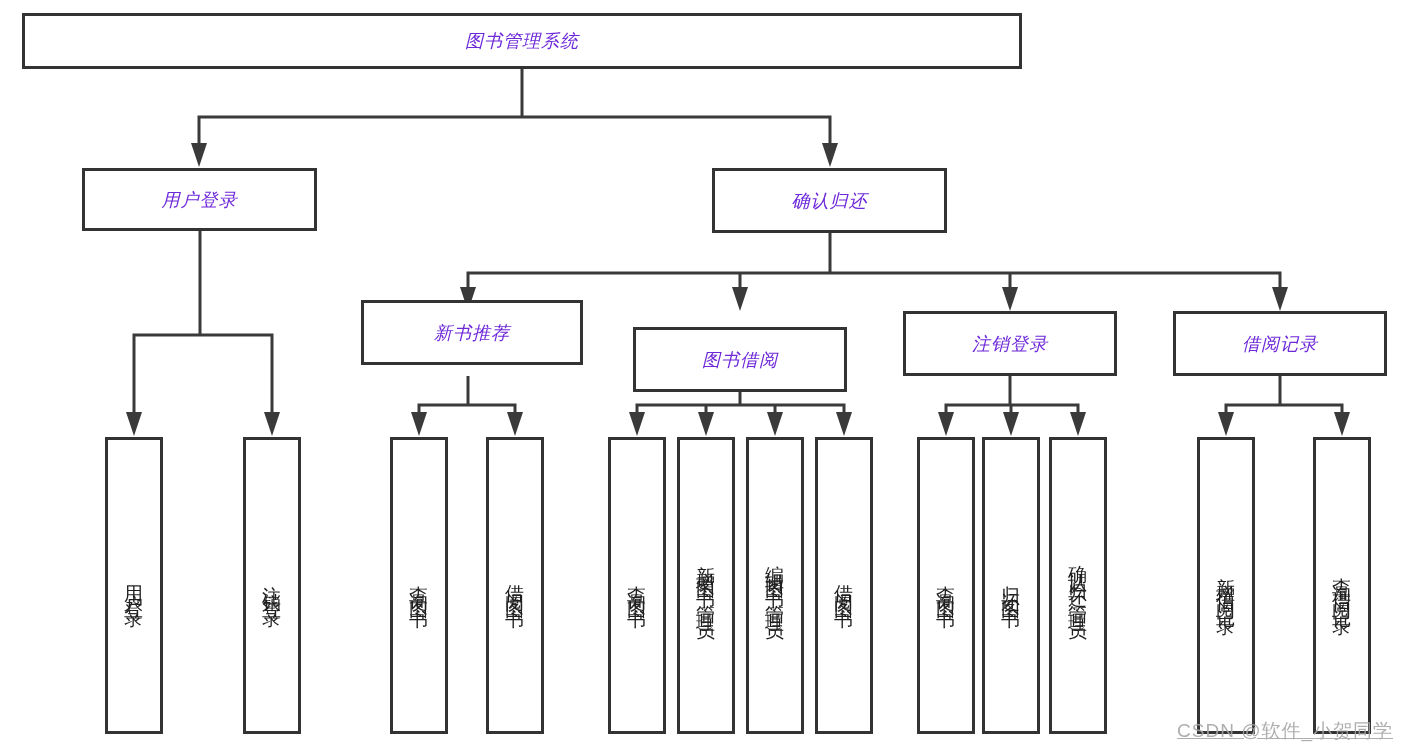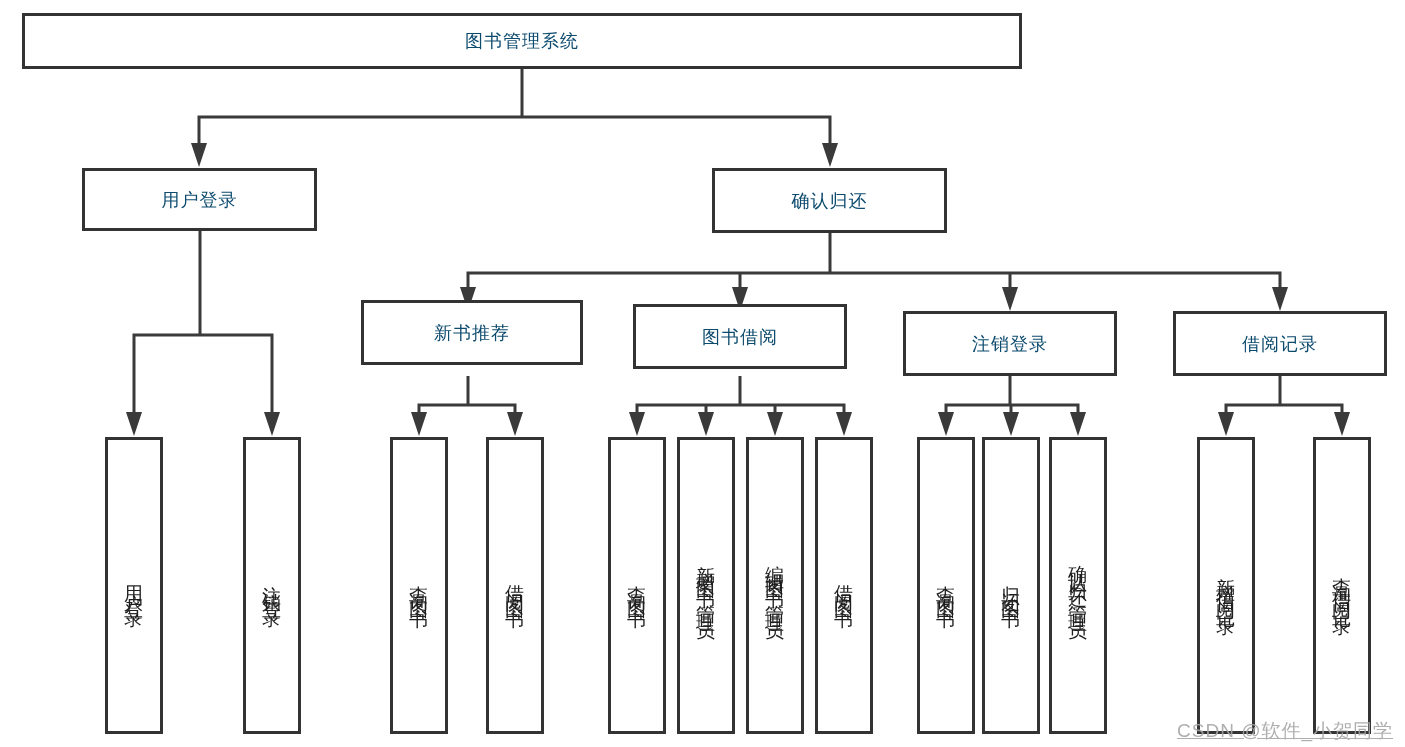--- a/index.html
+++ b/index.html
@@ -33,23 +33,24 @@
   }
   .hbox {
     position: absolute;
     box-sizing: border-box;
     border: 3px solid #333333;
     background: #ffffff;
     display: flex;
     align-items: center;
     justify-content: center;
     font-size: 18px;
-    color: #0c4a6e;
+    color: #6d28d9;
     letter-spacing: 1px;
     z-index: 2;
+    font-style: italic;
   }
   .vbox {
     position: absolute;
     top: 437px;
     height: 297px;
     width: 58px;
     box-sizing: border-box;
     border: 3px solid #333333;
     background: #ffffff;
     display: flex;
@@ -118,21 +119,21 @@
     <path class="ar" d="M1218 412 H1234 L1226 436 Z"></path>
     <path class="ar" d="M1334 412 H1350 L1342 436 Z"></path>
   </svg>
 
   <div class="hbox" style="left:22px; top:13px; width:1000px; height:56px;">图书管理系统</div>
 
   <div class="hbox" style="left:82px; top:168px; width:235px; height:63px;">用户登录</div>
   <div class="hbox" style="left:712px; top:168px; width:235px; height:65px;">确认归还</div>
 
   <div class="hbox" style="left:361px; top:300px; width:222px; height:65px;">新书推荐</div>
-  <div class="hbox" style="left:633px; top:304px; width:214px; height:65px;">图书借阅</div>
+  <div class="hbox" style="left:633px; top:327px; width:214px; height:65px;">图书借阅</div>
   <div class="hbox" style="left:903px; top:311px; width:214px; height:65px;">注销登录</div>
   <div class="hbox" style="left:1173px; top:311px; width:214px; height:65px;">借阅记录</div>
 
   <div class="vbox" style="left:105px;">
     <span class="vt">用户登录</span>
   </div>
   <div class="vbox" style="left:243px;">
     <span class="vt">注销登录</span>
   </div>
 

